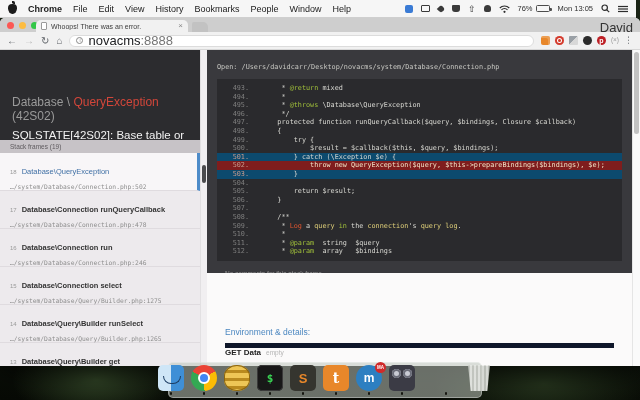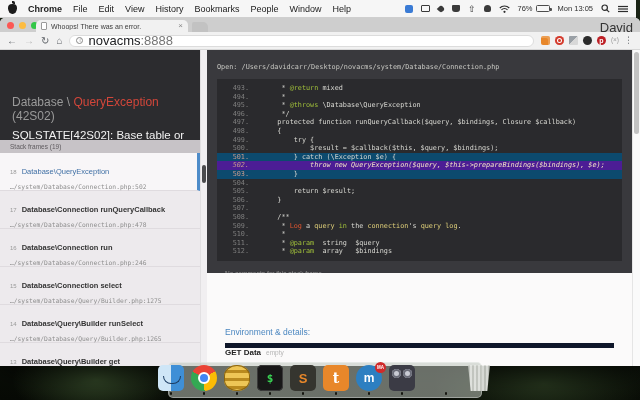--- a/index.html
+++ b/index.html
@@ -92,21 +92,21 @@
   
   #right-panel { flex:1; display:flex; flex-direction:column; overflow:hidden; }
   #panel-dark { height:223px; background:#39393d; padding-top:13px; overflow:hidden; flex:none; }
   #open-line { margin-left:10px; font-family:"DejaVu Sans Mono", monospace; font-size:6.8px; color:#c7c7c2; white-space:nowrap; }
   #code-block { margin:8px 10px 0 10px; background:#2a2a2d; padding:5px 0; }
   .code-row { display:flex; font-family:"DejaVu Sans Mono", monospace; font-size:6.8px; line-height:8.6px; white-space:pre; }
   .code-num { width:44px; text-align:right; padding-right:12px; color:#7f7f7f; flex:none; }
   .code-text span { white-space:pre; }
   .c-w { color:#d9d9d3; } .c-g { color:#a0bf3a; } .c-y { color:#dece79; } .c-o { color:#e0552e; } .c-hw { color:#f2e3c7; }
   .code-row.dim { background:#0c4a6e; }
-  .code-row.hot { background:#4c1d95;font-style:italic; }
+  .code-row.hot { background:#7f1d1d; }
   .code-row.dim .code-num, .code-row.hot .code-num { color:#c59a8d; }
   #no-comments { margin:9px 0 0 18px; font-size:6.5px; color:#9a9a9a; }
 
   
   #panel-light { flex:1; background:#fbfafa; padding:0 18px; overflow:hidden; }
   #env-header { margin-top:54px; font-size:8.5px; color:#4b87c0; padding-bottom:6px; border-bottom:5px solid #0f172a; }
   .data-row { margin-top:0; display:flex; align-items:baseline; }
   .data-label { font-size:8px; font-weight:bold; color:#222; }
   .data-empty { font-size:6.5px; color:#b5b5b5; margin-left:5px; }
 

